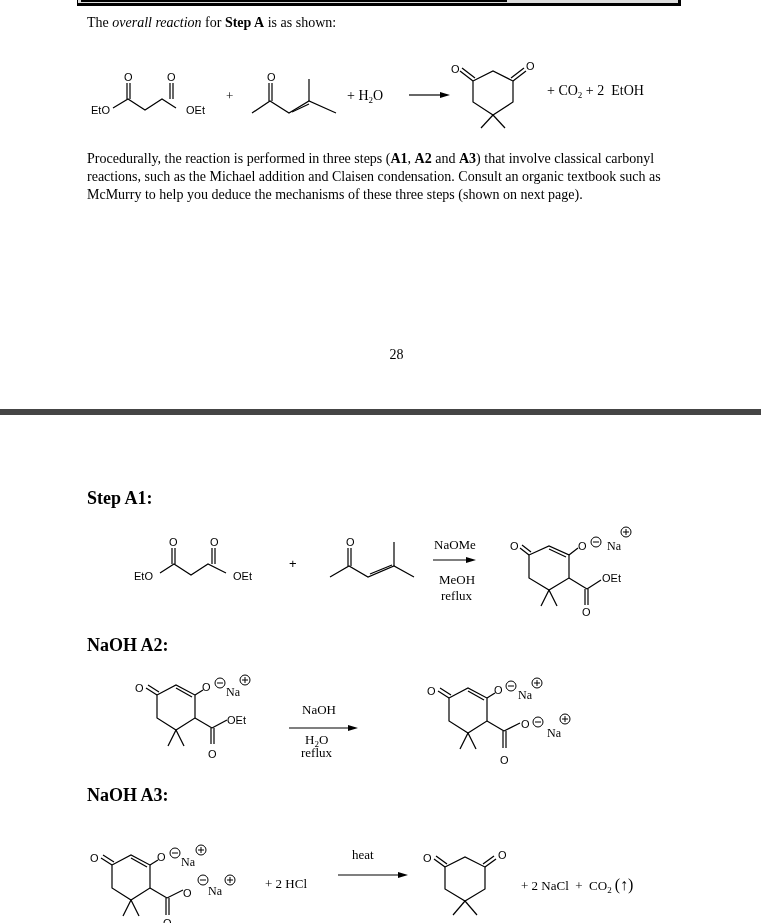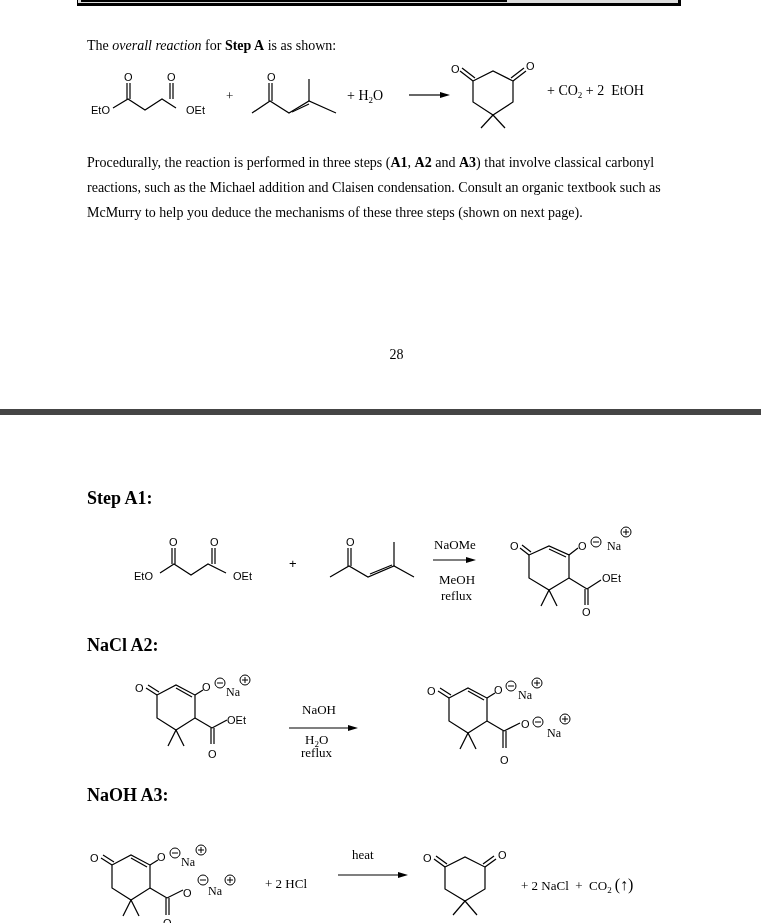--- a/index.html
+++ b/index.html
@@ -2,23 +2,23 @@
 <html><head>
 <meta charset="utf-8">
 <style>
   html, body { margin: 0; padding: 0; background: #ffffff; }
   body { width: 761px; height: 923px; position: relative; overflow: hidden;
          font-family: "Liberation Serif", "DejaVu Serif", serif; color: #000; }
   .abs { position: absolute; }
   .topbox { left: 77px; top: -4px; width: 600px; height: 7px; background: #dcdcdc;
             border-left: 1px solid #000; border-right: 3px solid #000; border-bottom: 3px solid #000; }
   .topbox-inner { position: absolute; left: 3px; top: 0; width: 425px; height: 4px; border-bottom: 2px solid #000; border-right: 1px solid #000; }
-  .intro { left: 87px; top: 38px; font-size: 14px; }
+  .intro { left: 87px; top: 15px; font-size: 14px; }
   .intro i { font-style: italic; }
-  .para { left: 87px; top: 150px; width: 590px; font-size: 14px; line-height: 25px; }
+  .para { left: 87px; top: 150px; width: 590px; font-size: 14px; line-height: 18px; }
   .pagenum { left: 16px; width: 761px; top: 347px; text-align: center; font-size: 14px; }
   .separator { left: 0; top: 409px; width: 761px; height: 6px; background: #454545; }
   .step-label { font-size: 18px; font-weight: bold; left: 87px; }
   svg text { font-family: "Liberation Sans", "DejaVu Sans", sans-serif; }
   svg .serif { font-family: "Liberation Serif", "DejaVu Serif", serif; }
 </style>
 </head>
 <body>
 
 <div class="abs topbox">
@@ -117,21 +117,21 @@
   <circle cx="596" cy="22" r="5" fill="none" stroke="#000"></circle>
     <line x1="593" y1="22" x2="599" y2="22" stroke="#000"></line>
   <text x="607" y="30" font-size="12" class="serif">Na</text>
   <circle cx="626" cy="12" r="5" fill="none" stroke="#000"></circle>
     <line x1="623" y1="12" x2="629" y2="12" stroke="#000"></line>
     <line x1="626" y1="9" x2="626" y2="15" stroke="#000"></line>
   <text x="602" y="62" font-size="11">OEt</text>
   <text x="582" y="96" font-size="11">O</text>
 </svg>
 
-<div class="abs step-label" style="top:635px">NaCl A2:</div>
+<div class="abs step-label" style="top:635px">NaOH A2:</div>
 <svg class="abs" style="left:0;top:670px" width="761" height="110">
   <g stroke="#000" stroke-width="1.2" fill="none">
     <polyline points="157,25 176,15 195,25 195,48 176,60 157,48 157,25"></polyline>
     <line x1="176" y1="18" x2="192" y2="27"></line>
     <line x1="157" y1="25" x2="146" y2="18"></line>
       <line x1="159" y1="22" x2="148" y2="15"></line>
     <line x1="195" y1="25" x2="203" y2="20"></line>
     <line x1="176" y1="60" x2="168" y2="76"></line>
       <line x1="176" y1="60" x2="184" y2="76"></line>
     <line x1="195" y1="48" x2="212" y2="58"></line>

